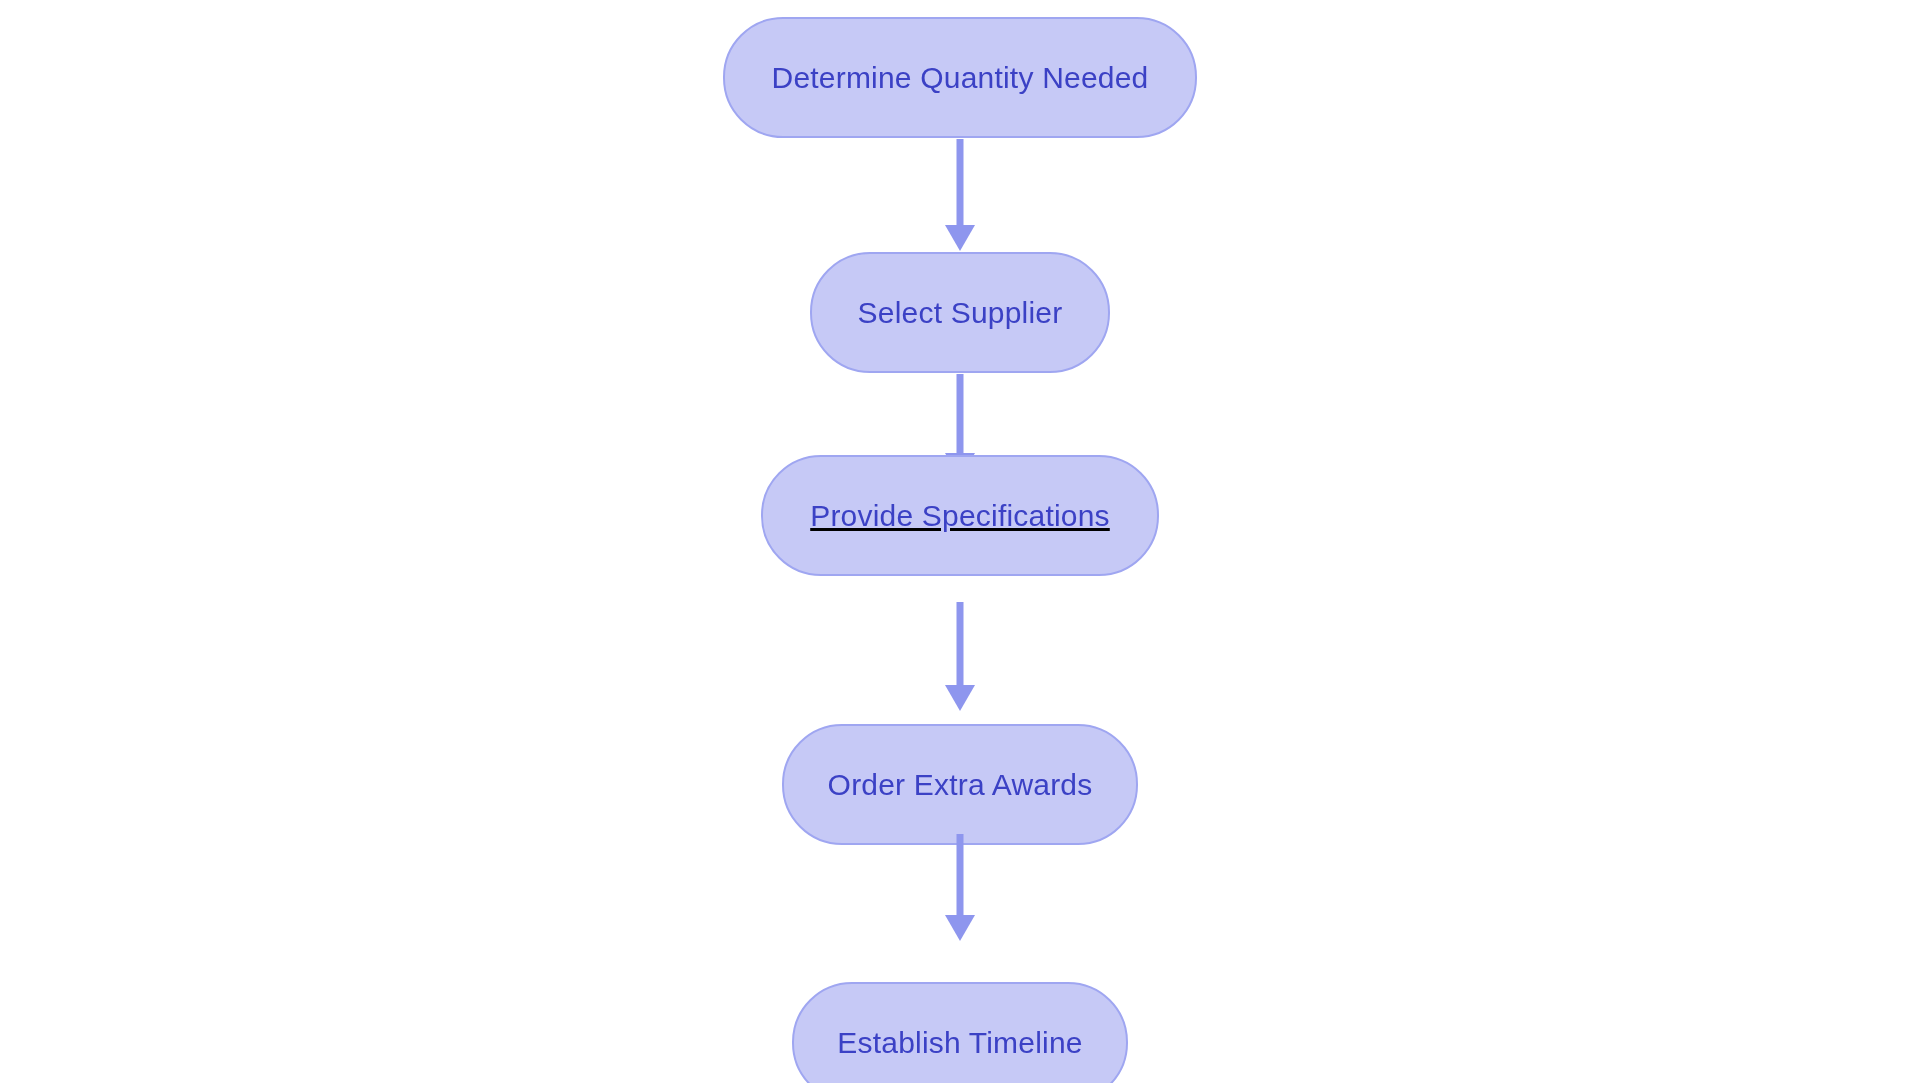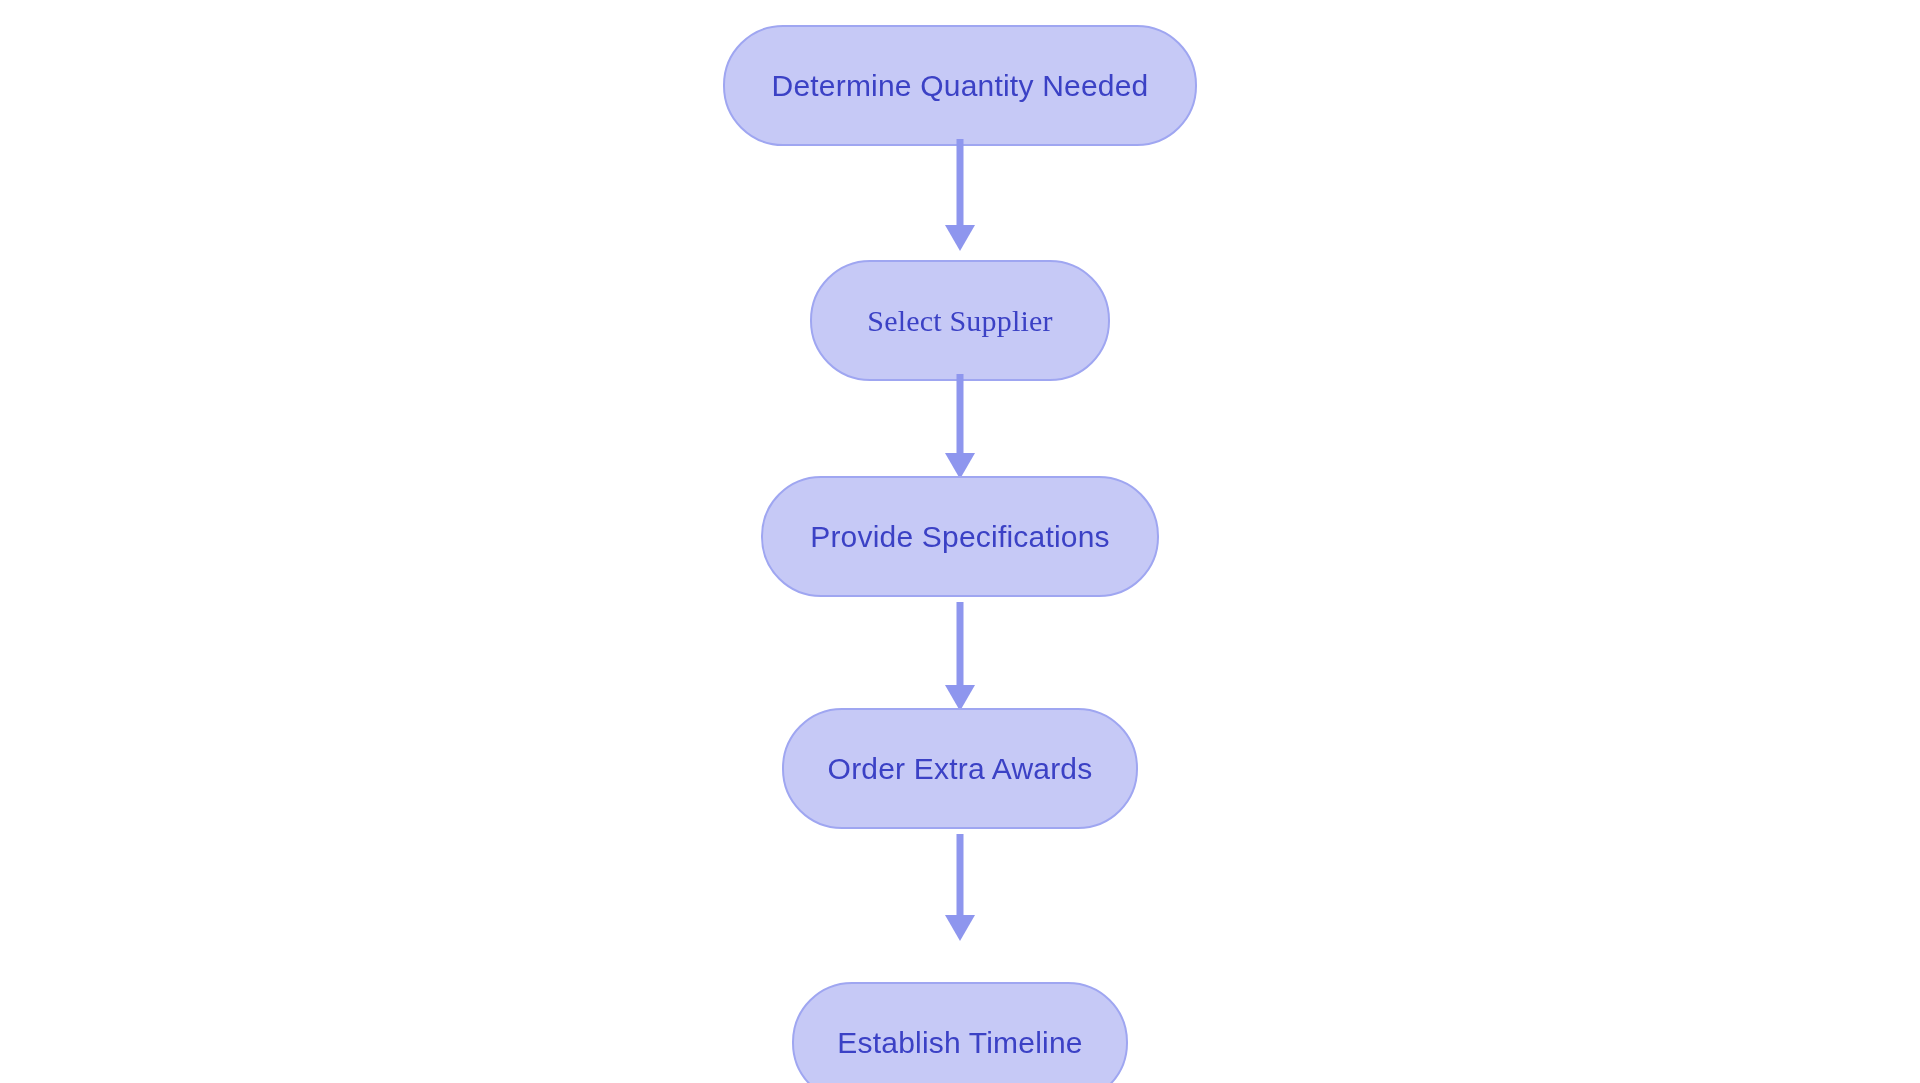--- a/index.html
+++ b/index.html
@@ -35,24 +35,24 @@
     align-items: center;
     justify-content: center;
   }
   .flow-node .node-label {
     color: var(--node-text);
     font-size: 30px;
     font-weight: 500;
     letter-spacing: 0.2px;
     white-space: nowrap;
   }
-  .node-1 { top: 25px;  width: 474px; align-items: center; }
-  .node-2 { top: 260px; width: 300px; font-family: Liberation Serif, serif; }
-  .node-3 { top: 476px; width: 398px; }
-  .node-4 { top: 708px; width: 356px; }
+  .node-1 { top: 17px;  width: 474px; align-items: center; }
+  .node-2 { top: 252px; width: 300px; }
+  .node-3 { top: 455px; width: 398px; text-decoration: underline; }
+  .node-4 { top: 724px; width: 356px; }
   .node-5 { top: 942px; width: 336px; margin-top: 40px; }
 
   .arrow {
     position: absolute;
     left: 50%;
     transform: translateX(-50%);
     width: 32px;
   }
   .arrow-1 { top: 139px; height: 112px; }
   .arrow-2 { top: 374px; height: 105px; }

